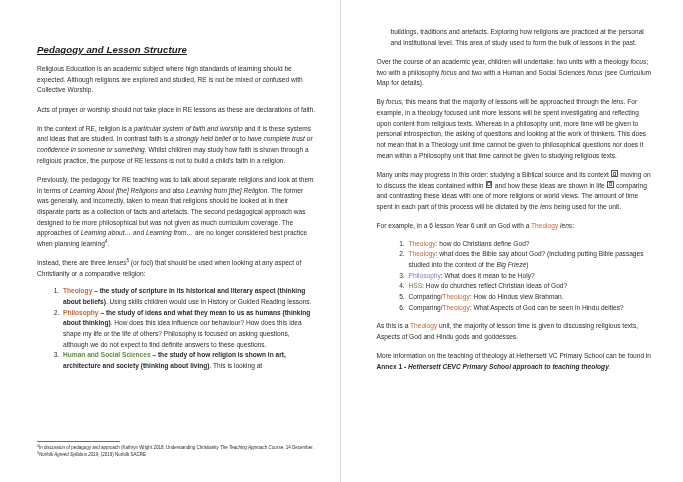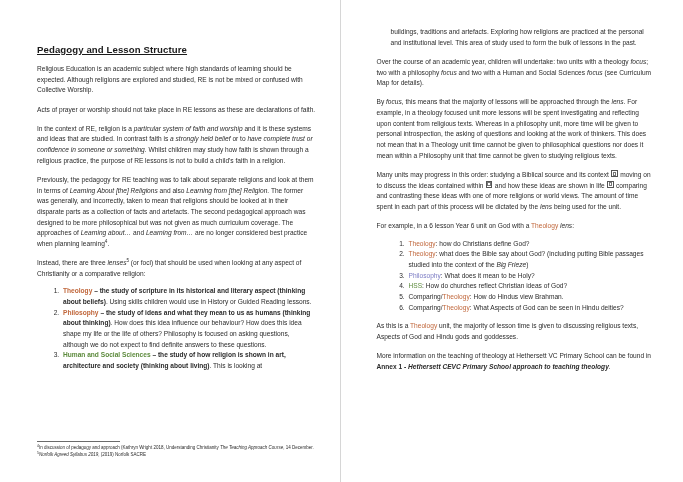--- a/index.html
+++ b/index.html
@@ -42,20 +42,21 @@
     background: #d6d6d6;
   }
 
   h1.doc-title {
     font-size: 9.6px;
     font-weight: bold;
     text-decoration: underline;
     margin: 0 0 9px 0;
     letter-spacing: 0.1px;
     color: #1a1a1a;
+    font-style: italic;
   }
 
   p.body-text {
     font-size: 6.6px;
     line-height: 1.62;
     margin: 0 0 8.5px 0;
     text-align: left;
     color: #2b2b2b;
   }
   p.body-text.tight {

